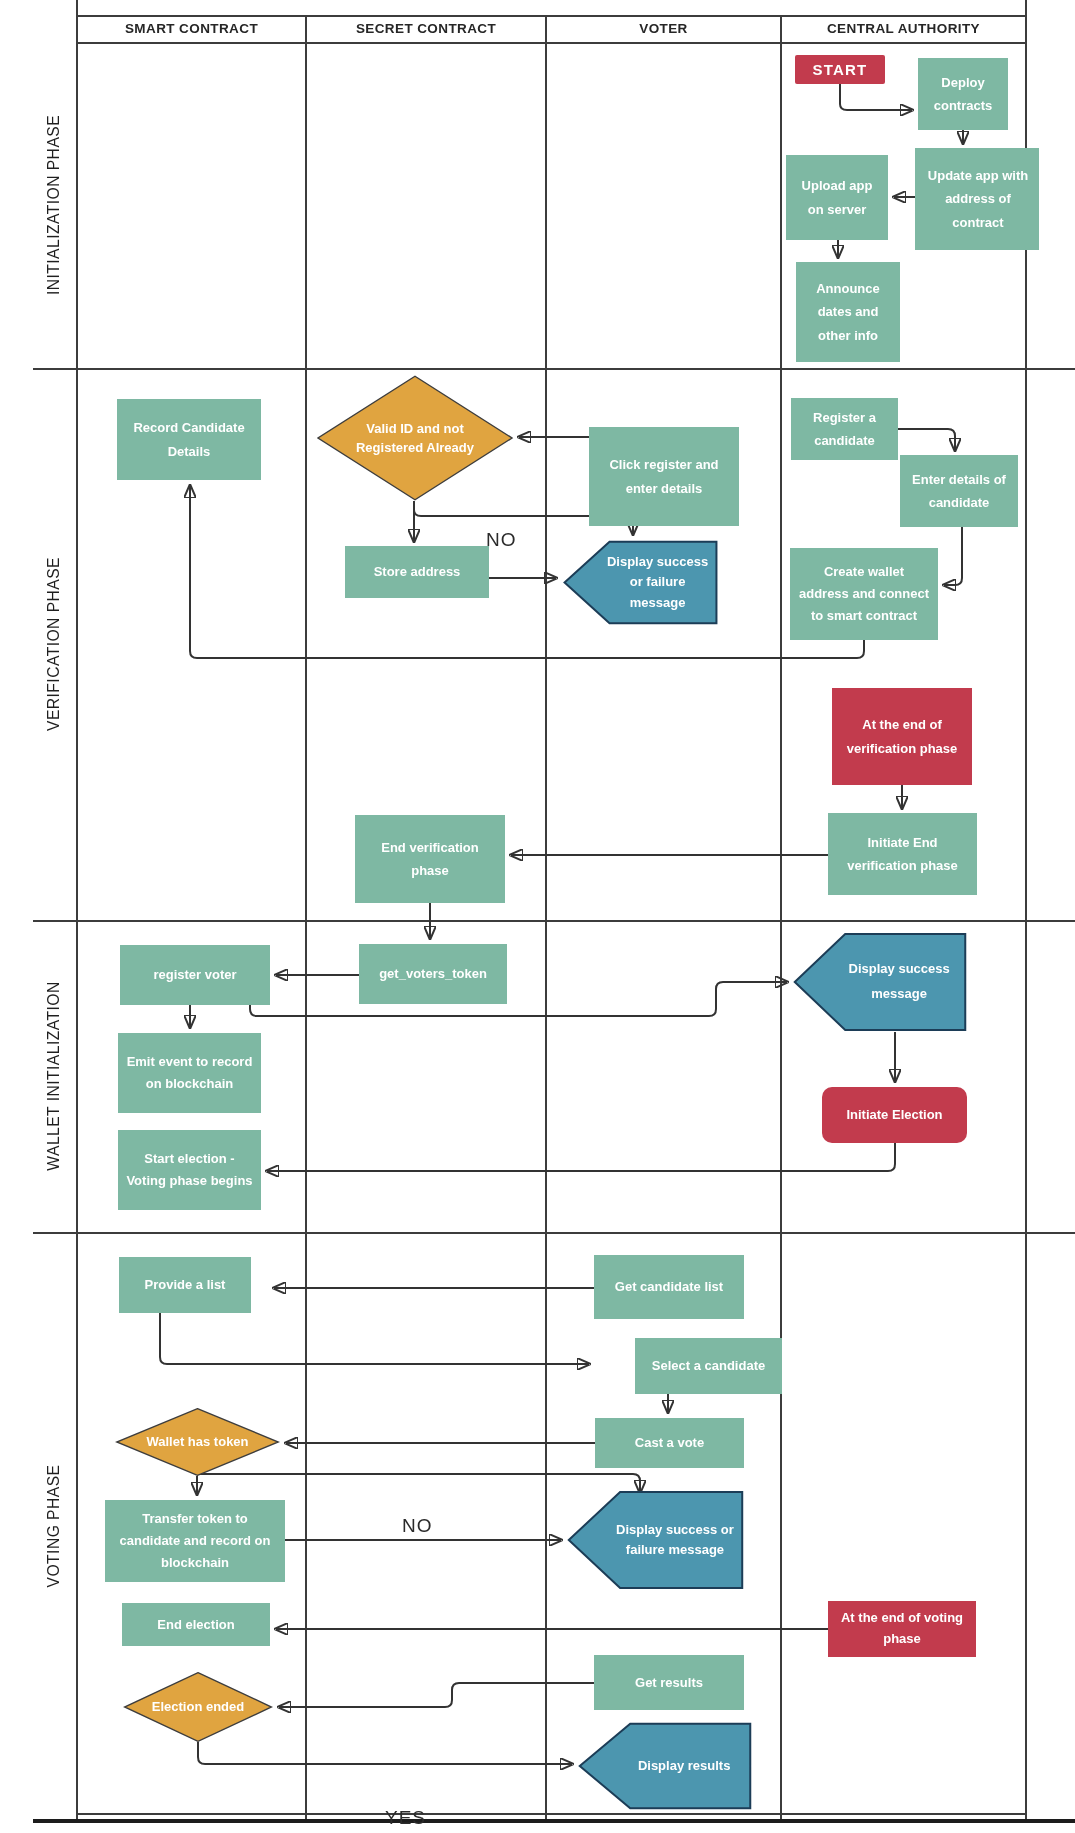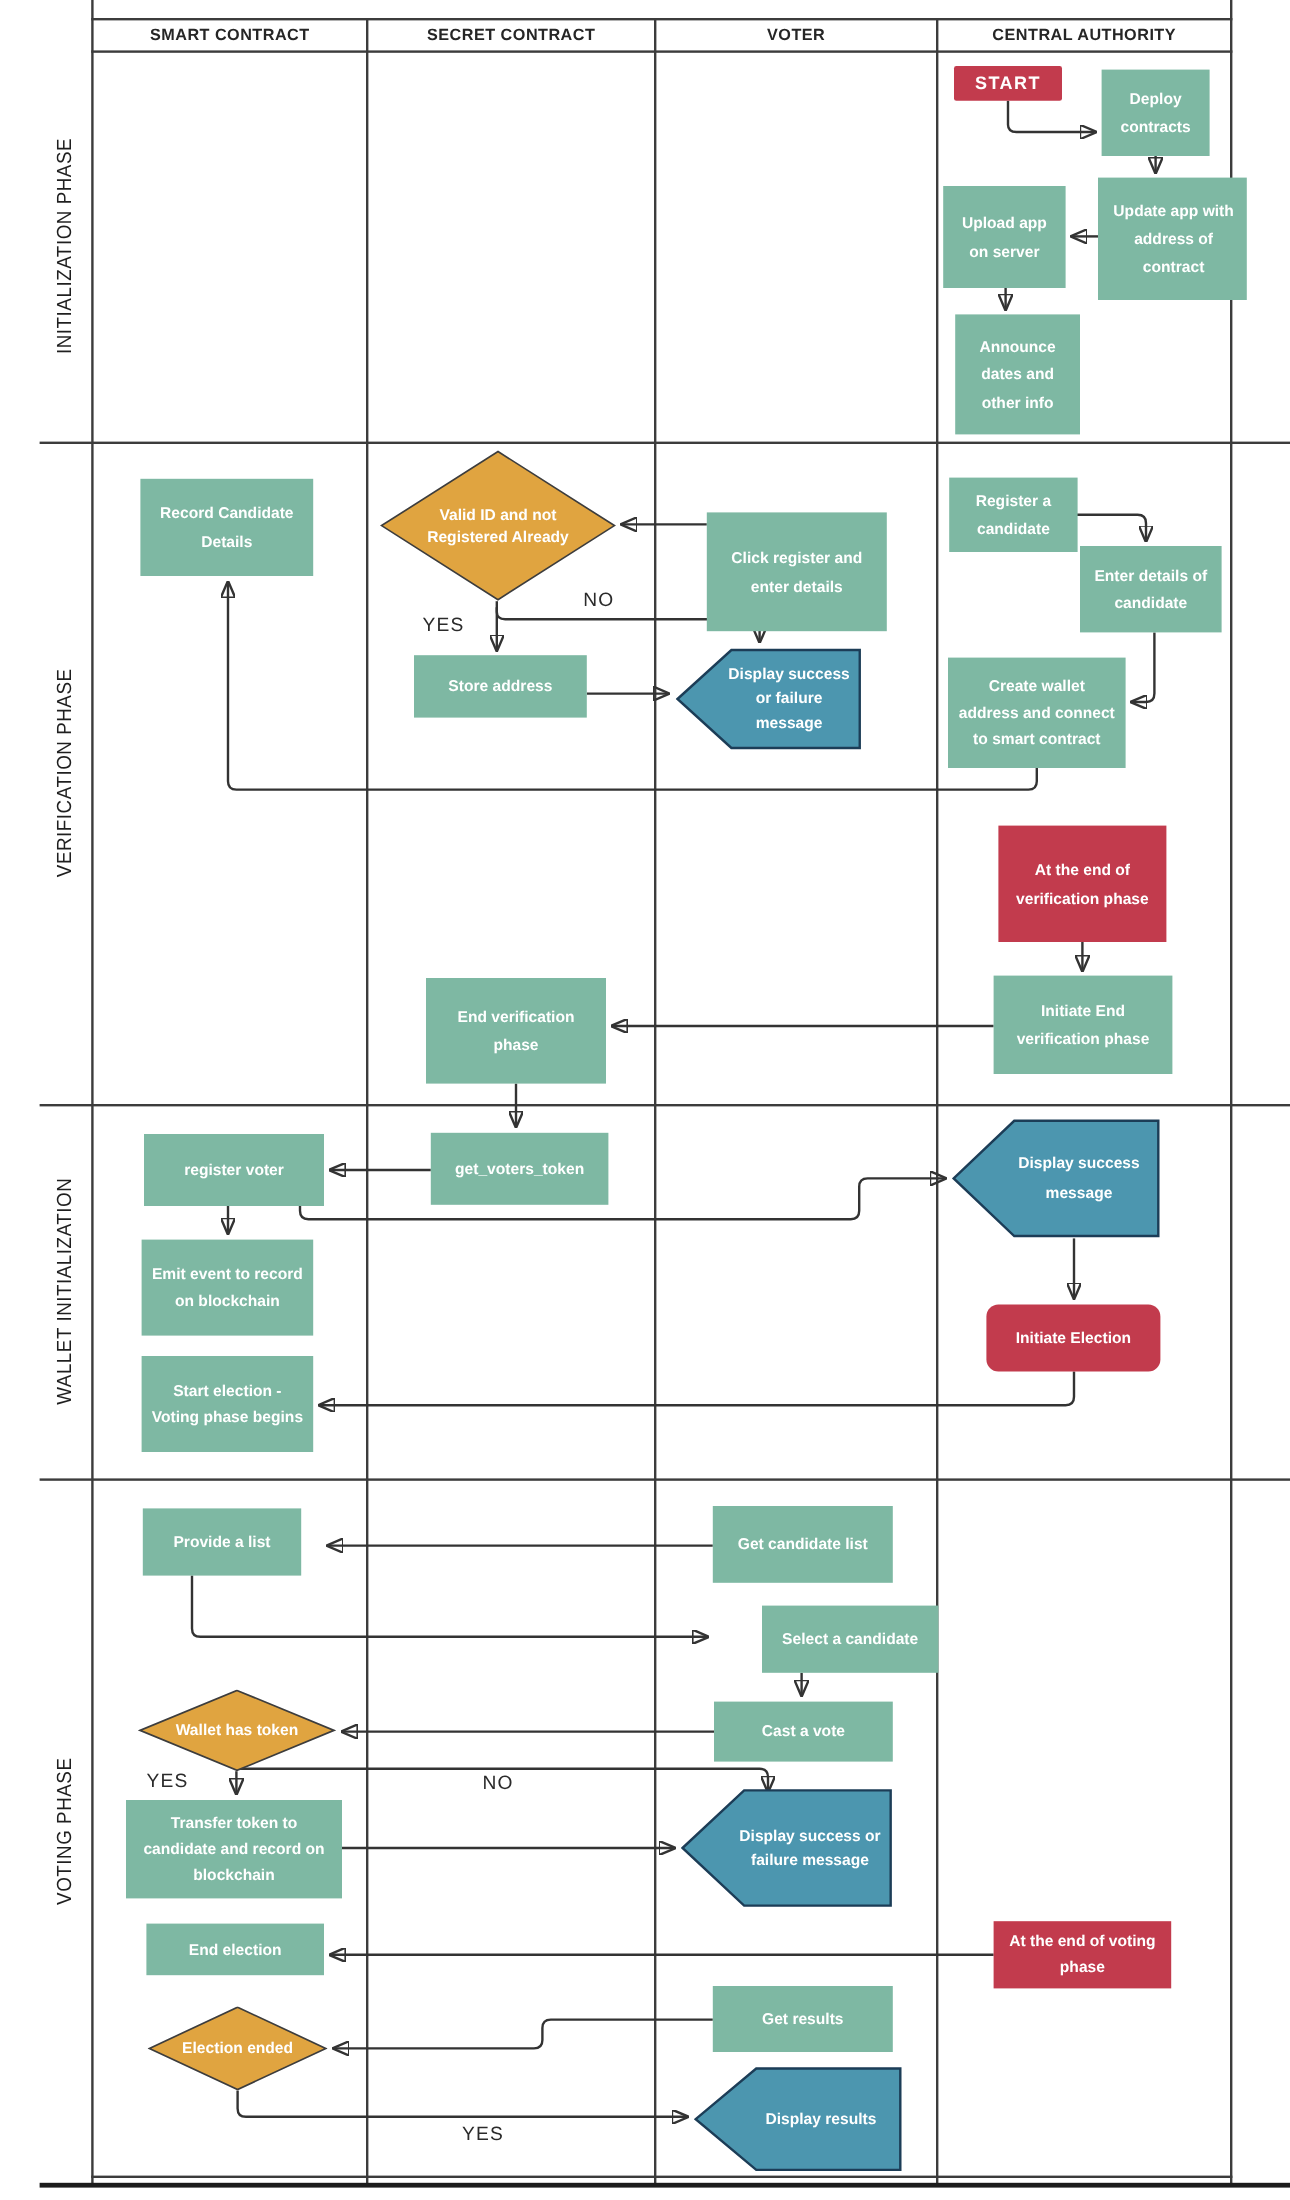--- a/index.html
+++ b/index.html
@@ -21,21 +21,21 @@
   .terminator{background:var(--c-terminator,#C23B4D);}
   .rounded{border-radius:10px;}
   .start{font-size:15px;letter-spacing:1.2px;line-height:1;border-radius:2px;}
   .shape{background:transparent;padding:0;}
   .shape > svg{position:absolute;inset:0;width:100%;height:100%;}
   .shape .lbl{position:relative;z-index:1;display:block;width:100%;}
   .diamond polygon{fill:var(--c-decision,#E0A440);stroke:#3d3d3d;stroke-width:1.4;}
   .pent polygon{fill:var(--c-display,#4C96AF);stroke:var(--c-display-border,#1C3D57);stroke-width:2;}
   .pent .lbl{padding-left:25%;padding-right:3%;line-height:1.55;}
   .diamond .lbl{padding:0 26px;line-height:1.5;}
-  .edge-label{position:absolute;font-size:16px;color:#2b2b2b;letter-spacing:1px;}
+  .edge-label{position:absolute;font-size:19px;color:#2b2b2b;letter-spacing:1px;margin-top:37px;}
   #edges{position:absolute;left:0;top:0;pointer-events:none;}
   #edges path{fill:none;stroke:#333333;stroke-width:2;stroke-linejoin:round;}
 </style>
 </head>
 <body>
 
 <div id="canvas">
 
   <div class="vline" style="left:76px;top:0;height:1821px;"></div>
   <div class="vline" style="left:305px;top:15px;height:1806px;"></div>

